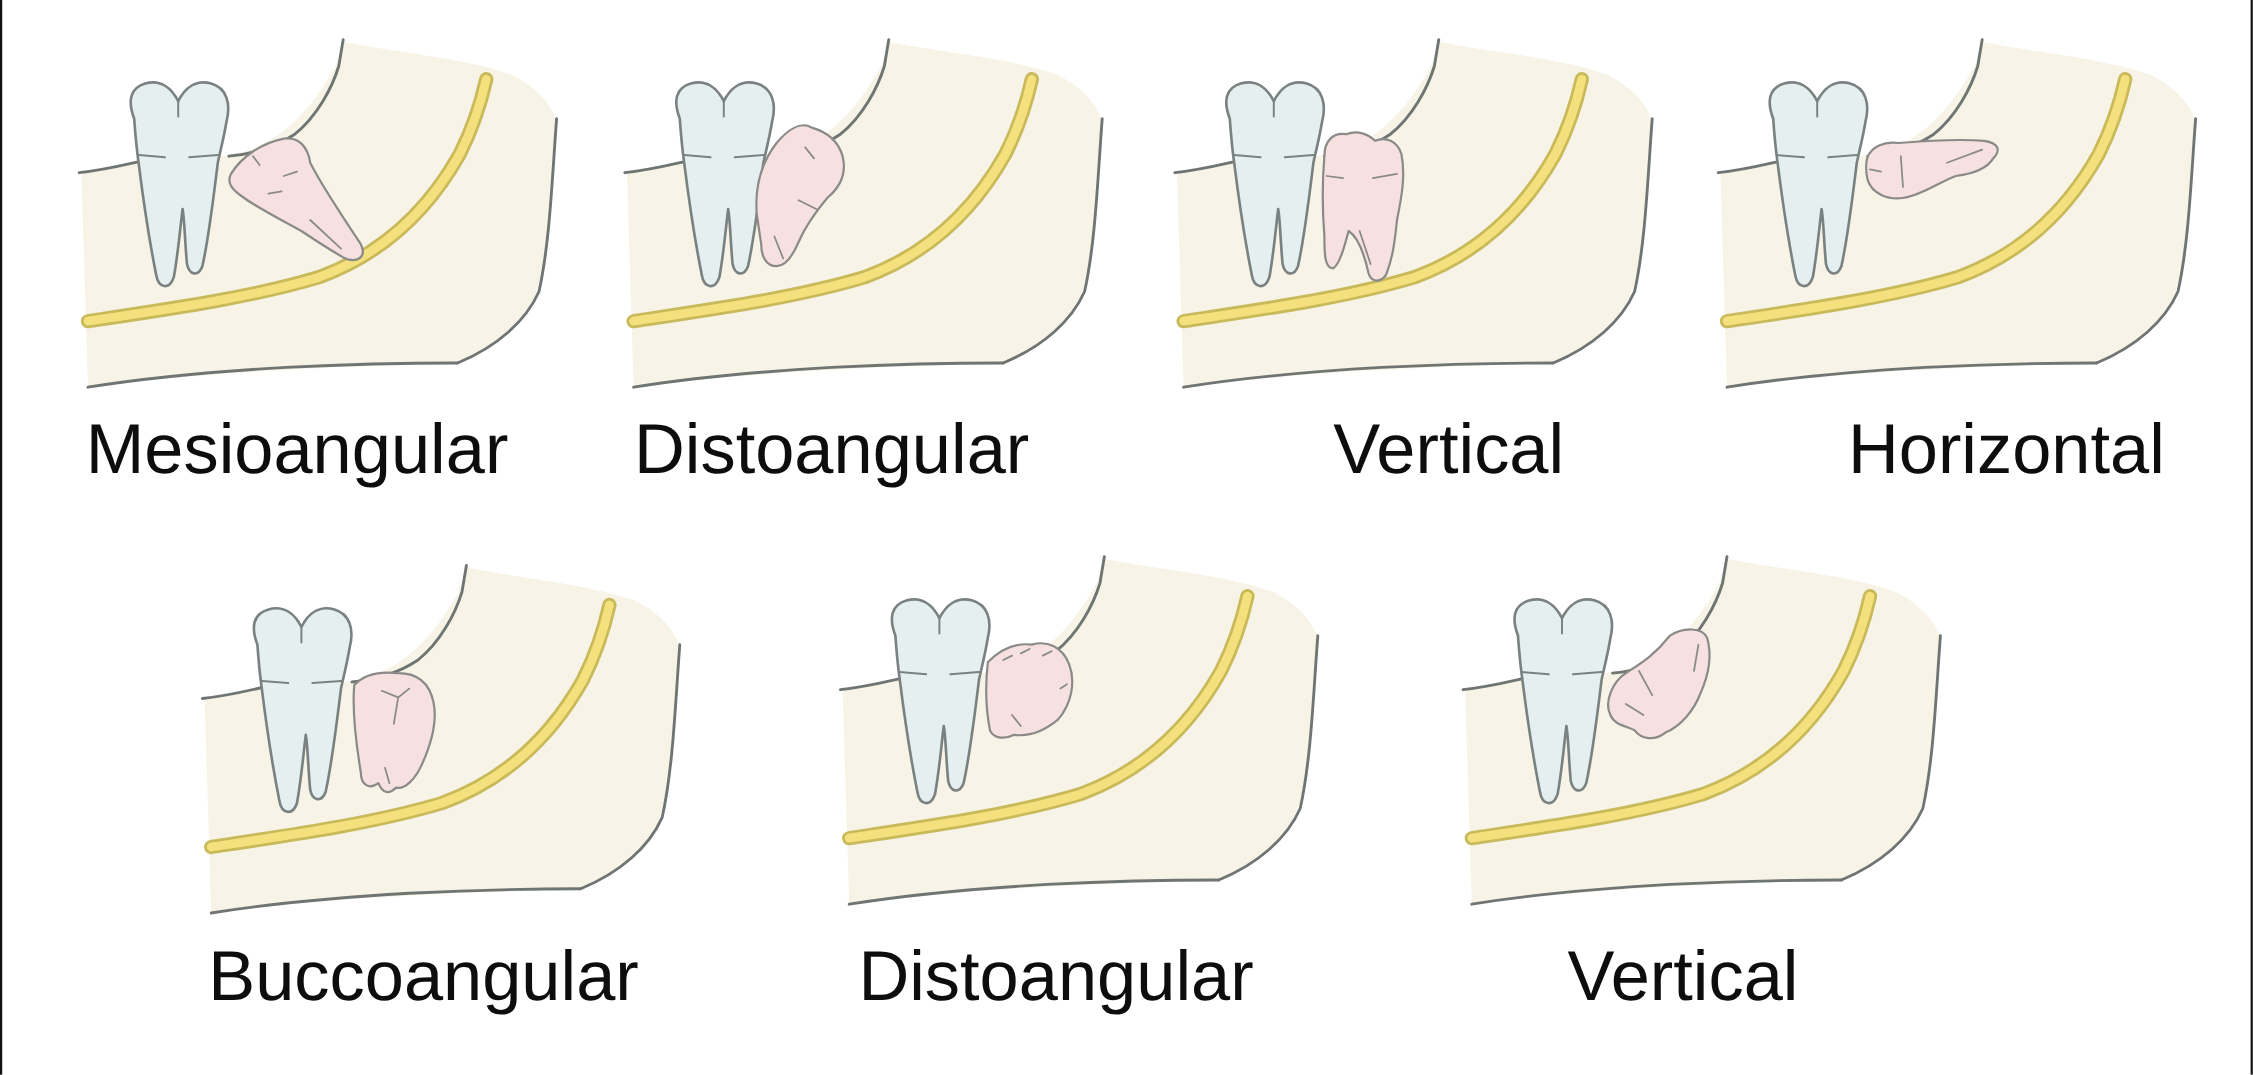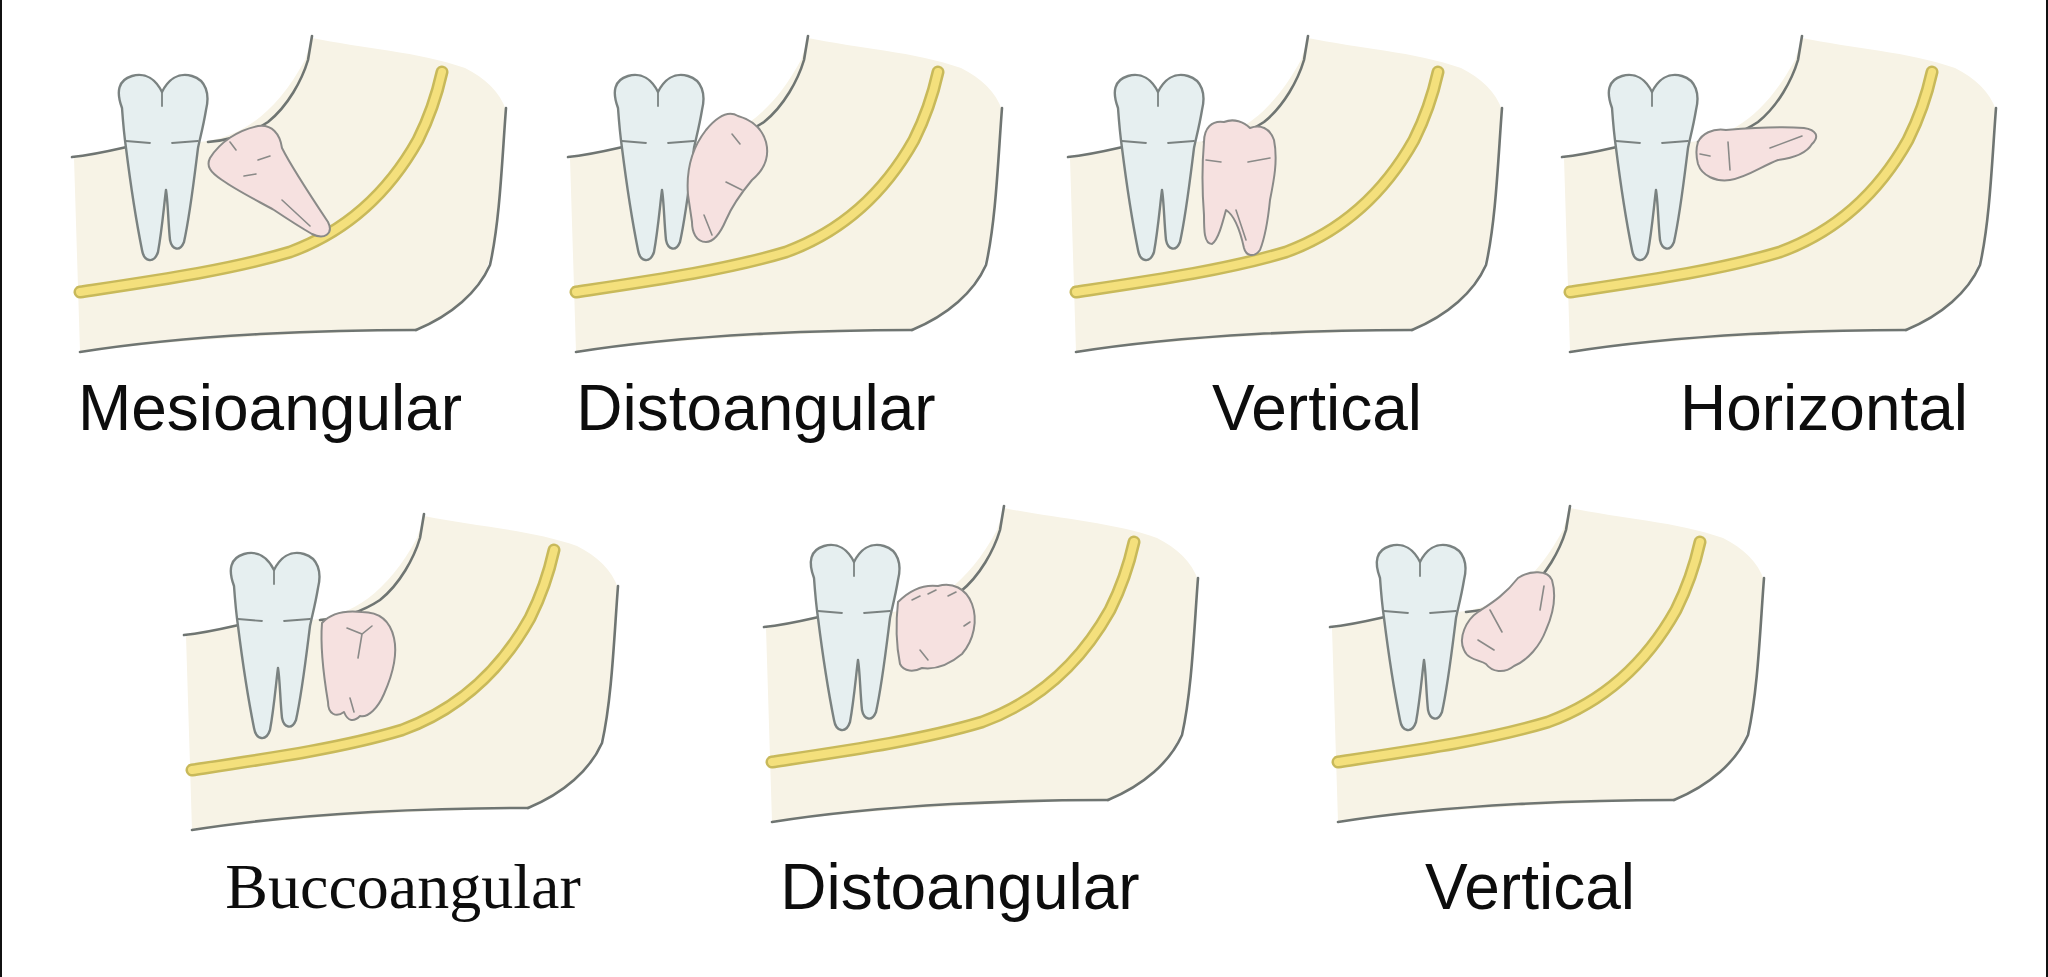--- a/index.html
+++ b/index.html
@@ -164,21 +164,21 @@
     <path class="detail-molar" d="M102,62 L102,76"></path>
     <path class="detail-molar" d="M66,111 L90,113 M112,113 L138,111"></path>
   </g>
     <g>
     <path class="wisdom" d="M150,115 C158,106 172,102 190,104 C206,104 218,112 222,130 C226,148 220,168 212,186
       C206,200 196,210 188,208 C182,214 176,214 172,204 C164,210 156,206 156,194 C152,170 148,140 150,115 Z"></path>
     <path class="detail" d="M175,120 L190,126 L200,118 M190,126 L186,150 M178,190 L182,204"></path>
       </g>
   </svg>
   </div>
-<div class="label" style="left:403px; top:855px;font-family:Liberation Serif, serif;">Buccoangular</div>
+<div class="label" style="left:385px; top:855px;">Buccoangular</div>
 
 <div class="panel" style="left:752px; top:500px;">
     <svg viewBox="0 0 460 330">
 
   <path class="bone" d="M14,128 C60,118 95,112 140,112 C180,108 215,85 245,30 L252,8
      C300,18 360,22 405,38 C425,48 440,62 446,80 C442,150 438,210 426,240 C410,268 385,290 356,300
      C300,302 220,304 140,310 C90,314 50,318 20,322 Z"></path>
   <path class="outline" d="M12,127 C40,124 60,118 80,114 C95,112 105,112 112,113"></path>
   <path class="outline" d="M148,112 C170,110 190,104 208,92 C228,76 242,50 248,30 L252,6"></path>
   <path class="outline" d="M446,78 C442,130 440,190 430,235 C418,262 392,285 356,300"></path>

